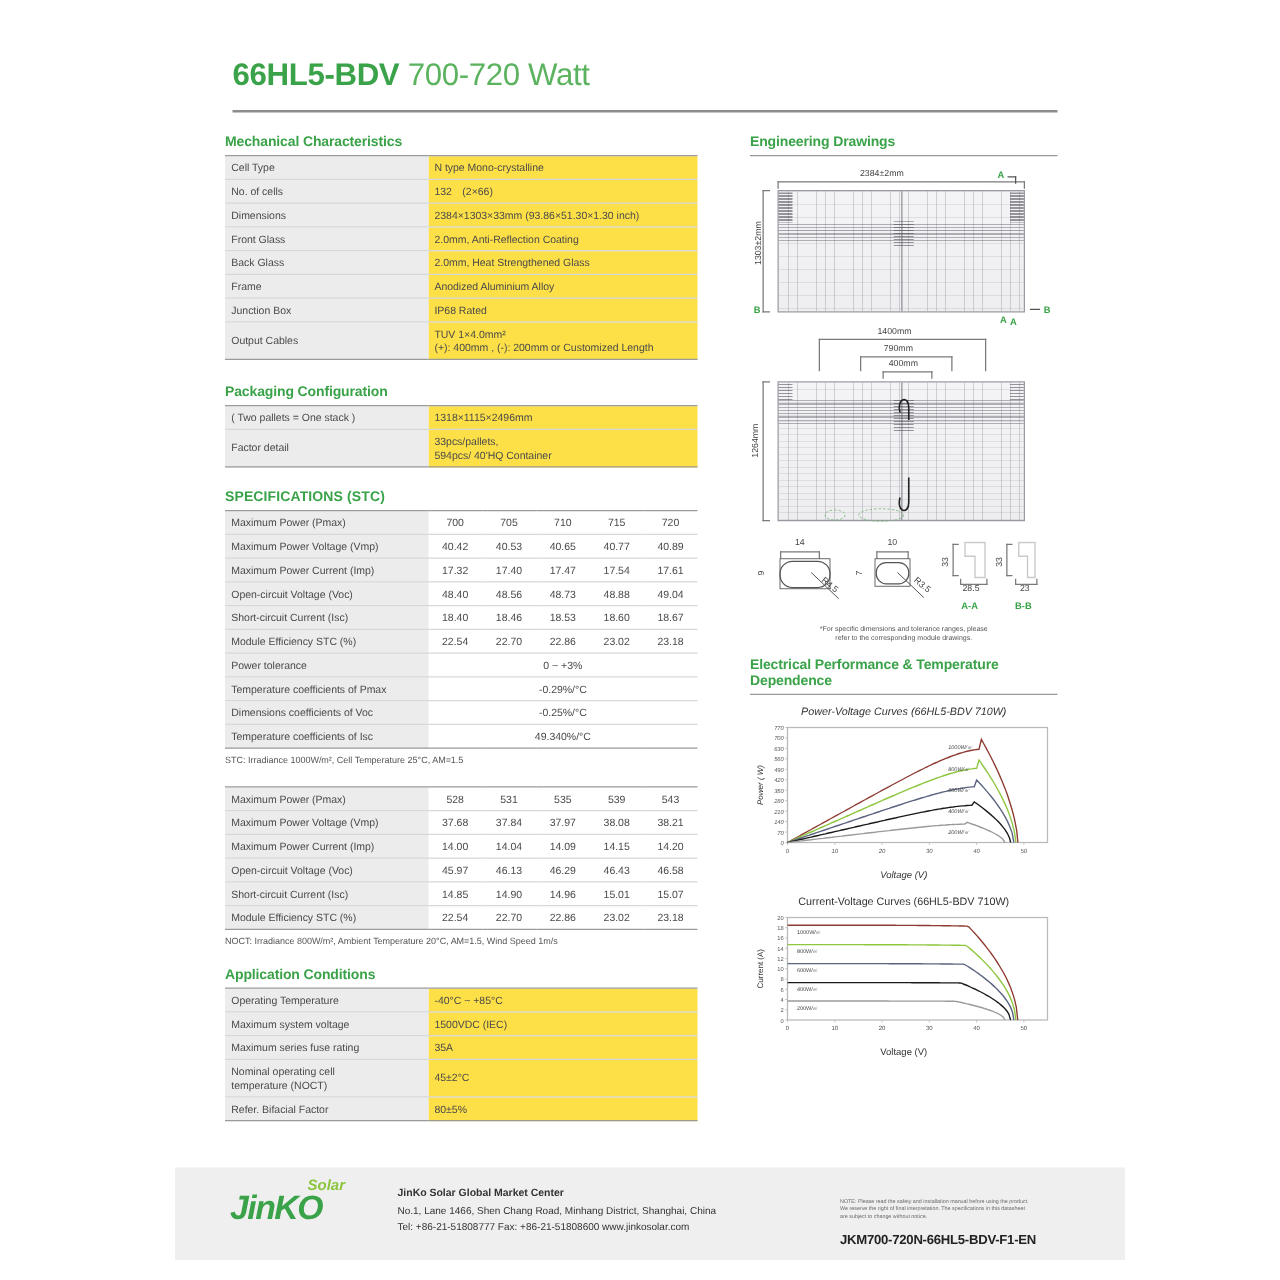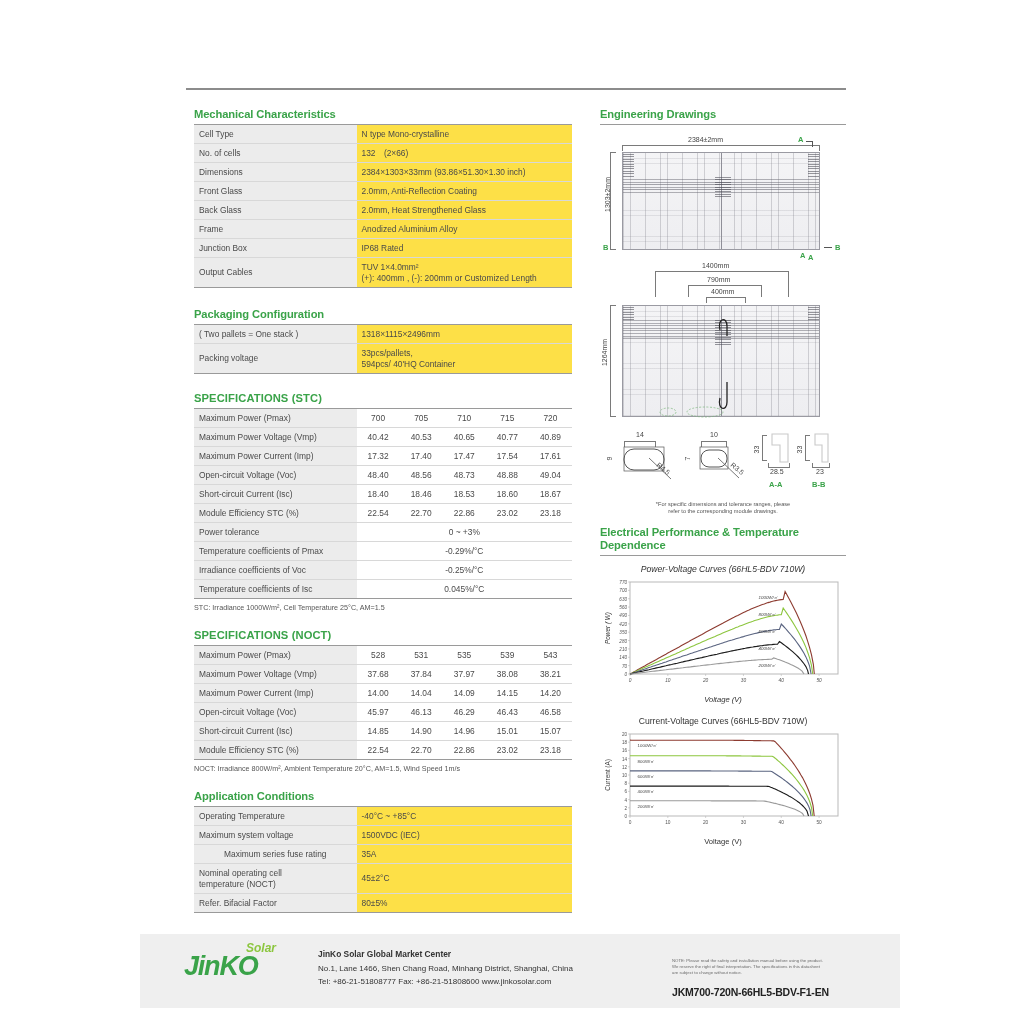--- a/index.html
+++ b/index.html
@@ -14,21 +14,21 @@
   .page { position: absolute; left: 0; top: 0; width: 1024px; height: 1024px; background:#fff; }
 
   
   .header { position: absolute; left: 186px; top: 46px; width: 660px; }
   .title-line { font-size: 25px; letter-spacing: -0.3px; white-space: nowrap; }
   .title-model { font-weight: bold; color: #3aa349; }
   .title-watt { color: #5bb35f; font-weight: normal; }
   .header-rule { position: absolute; left: 186px; top: 88px; width: 660px; height: 2px; background: #8c8c8c; }
 
   
-  .col-left { position: absolute; left: 194px; top: 108px; width: 378px; }
+  .col-left { position: absolute; left: 180px; top: 108px; width: 378px; }
   .col-right { position: absolute; left: 600px; top: 108px; width: 246px; }
 
   
   .sect-head {
     color: #3aa349; font-weight: bold; font-size: 11.2px;
     letter-spacing: -0.1px; margin-bottom: 3px; line-height: 13px;
   }
   .sect-head.caps { letter-spacing: 0.1px; }
   .sect-rule { height: 1px; background: #9a9a9a; margin-bottom: 0px; }
 
@@ -82,20 +82,26 @@
   .addr { position: absolute; left: 178px; top: 14px; font-size: 8px; color: #333; line-height: 13.5px; }
   .addr .b { font-weight: bold; font-size: 8.4px; }
   .fnote { position: absolute; left: 532px; top: 24px; width: 175px; font-size: 4.3px; color: #6a6a6a; line-height: 6.2px; }
   .fcode { position: absolute; left: 532px; top: 52px; font-size: 10.5px; font-weight: bold; color: #222; letter-spacing: -0.2px; }
 </style>
 </head>
 <body>
 
 <div class="page">
 
+  <div class="header">
+    <div class="title-line">
+      <span class="title-model">66HL5-BDV</span>
+      <span class="title-watt">700-720 Watt</span>
+    </div>
+  </div>
   <div class="header-rule"></div>
 
   <div class="col-left">
 
     <div class="blk">
       <div class="sect-head">Mechanical Characteristics</div>
       <table class="spec">
           <tbody>
             <tr>
               <td class="k" style="white-space: pre-line;">Cell Type</td>
@@ -136,21 +142,21 @@
 
     <div class="blk" style="margin-top:20px;">
       <div class="sect-head">Packaging Configuration</div>
       <table class="spec">
           <tbody>
             <tr>
               <td class="k" style="white-space: pre-line;">( Two pallets = One stack )</td>
               <td class="v" style="white-space: pre-line;">1318×1115×2496mm</td>
             </tr>
             <tr>
-              <td class="k" style="white-space: pre-line;">Packing voltage</td>
+              <td class="k" style="white-space: pre-line;">Factor detail</td>
               <td class="v" style="white-space: pre-line;">33pcs/pallets,
 594pcs/ 40'HQ Container</td>
             </tr>
           </tbody>
         </table>
     </div>
 
     <div class="blk" style="margin-top:18px;">
       <div class="sect-head caps">SPECIFICATIONS (STC)</div>
       <table class="spec">
@@ -205,34 +211,33 @@
             </tr>
             <tr>
               <td class="k">Power tolerance</td>
               <td class="span" colspan="5">0 ~ +3%</td>
             </tr>
             <tr>
               <td class="k">Temperature coefficients of Pmax</td>
               <td class="span" colspan="5">-0.29%/°C</td>
             </tr>
             <tr>
-              <td class="k">Irradiance coefficients of Voc</td>
+              <td class="k">Dimensions coefficients of Voc</td>
               <td class="span" colspan="5">-0.25%/°C</td>
             </tr>
             <tr>
               <td class="k">Temperature coefficients of Isc</td>
-              <td class="span" colspan="5">0.045%/°C</td>
+              <td class="span" colspan="5">49.340%/°C</td>
             </tr>
           </tbody>
         </table>
       <div class="note">STC: Irradiance 1000W/m², Cell Temperature 25°C, AM=1.5</div>
     </div>
 
     <div class="blk" style="margin-top:8px;">
-      <div class="sect-head caps">SPECIFICATIONS (NOCT)</div>
       <table class="spec">
           <tbody>
             <tr>
               <td class="k">Maximum Power (Pmax)</td>
               <td class="num">528</td>
               <td class="num">531</td>
               <td class="num">535</td>
               <td class="num">539</td>
               <td class="num">543</td>
             </tr>
@@ -287,21 +292,21 @@
           <tbody>
             <tr>
               <td class="k" style="white-space: pre-line;">Operating Temperature</td>
               <td class="v" style="white-space: pre-line;">-40°C ~ +85°C</td>
             </tr>
             <tr>
               <td class="k" style="white-space: pre-line;">Maximum system voltage</td>
               <td class="v" style="white-space: pre-line;">1500VDC (IEC)</td>
             </tr>
             <tr>
-              <td class="k" style="white-space: pre-line; text-align: center;">Maximum series fuse rating</td>
+              <td class="k" style="white-space: pre-line;">Maximum series fuse rating</td>
               <td class="v" style="white-space: pre-line;">35A</td>
             </tr>
             <tr>
               <td class="k" style="white-space: pre-line;">Nominal operating cell
 temperature (NOCT)</td>
               <td class="v" style="white-space: pre-line;">45±2°C</td>
             </tr>
             <tr>
               <td class="k" style="white-space: pre-line;">Refer. Bifacial Factor</td>
               <td class="v" style="white-space: pre-line;">80±5%</td>

